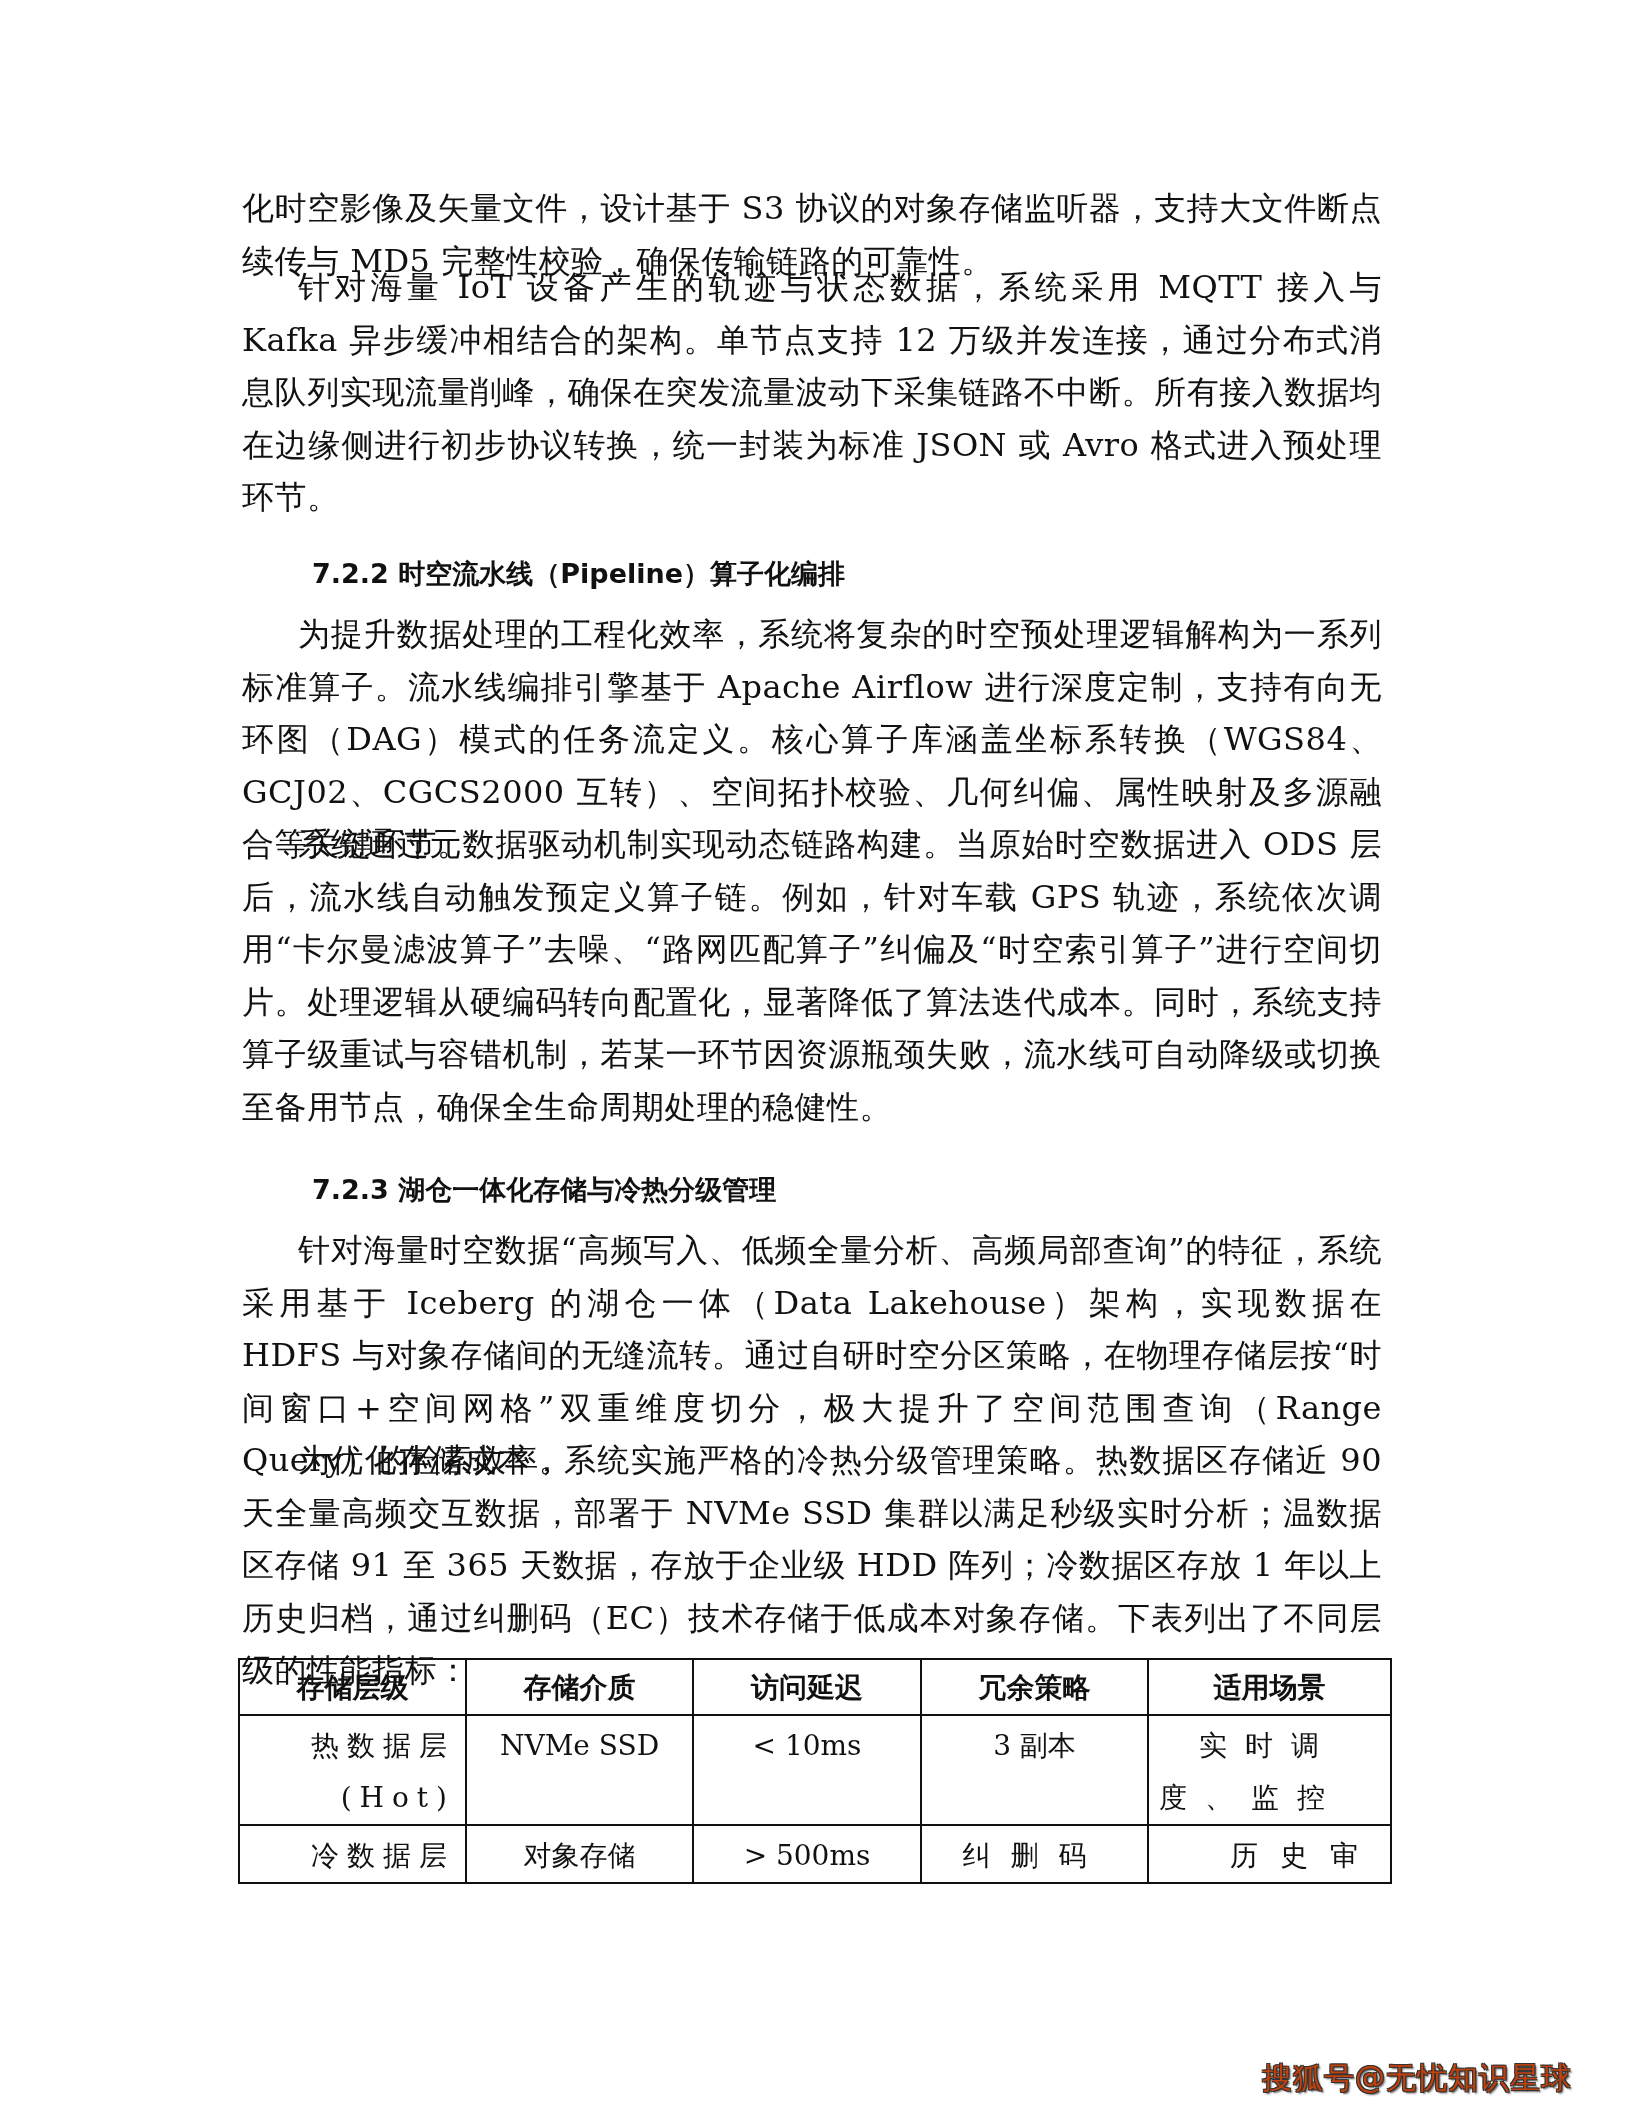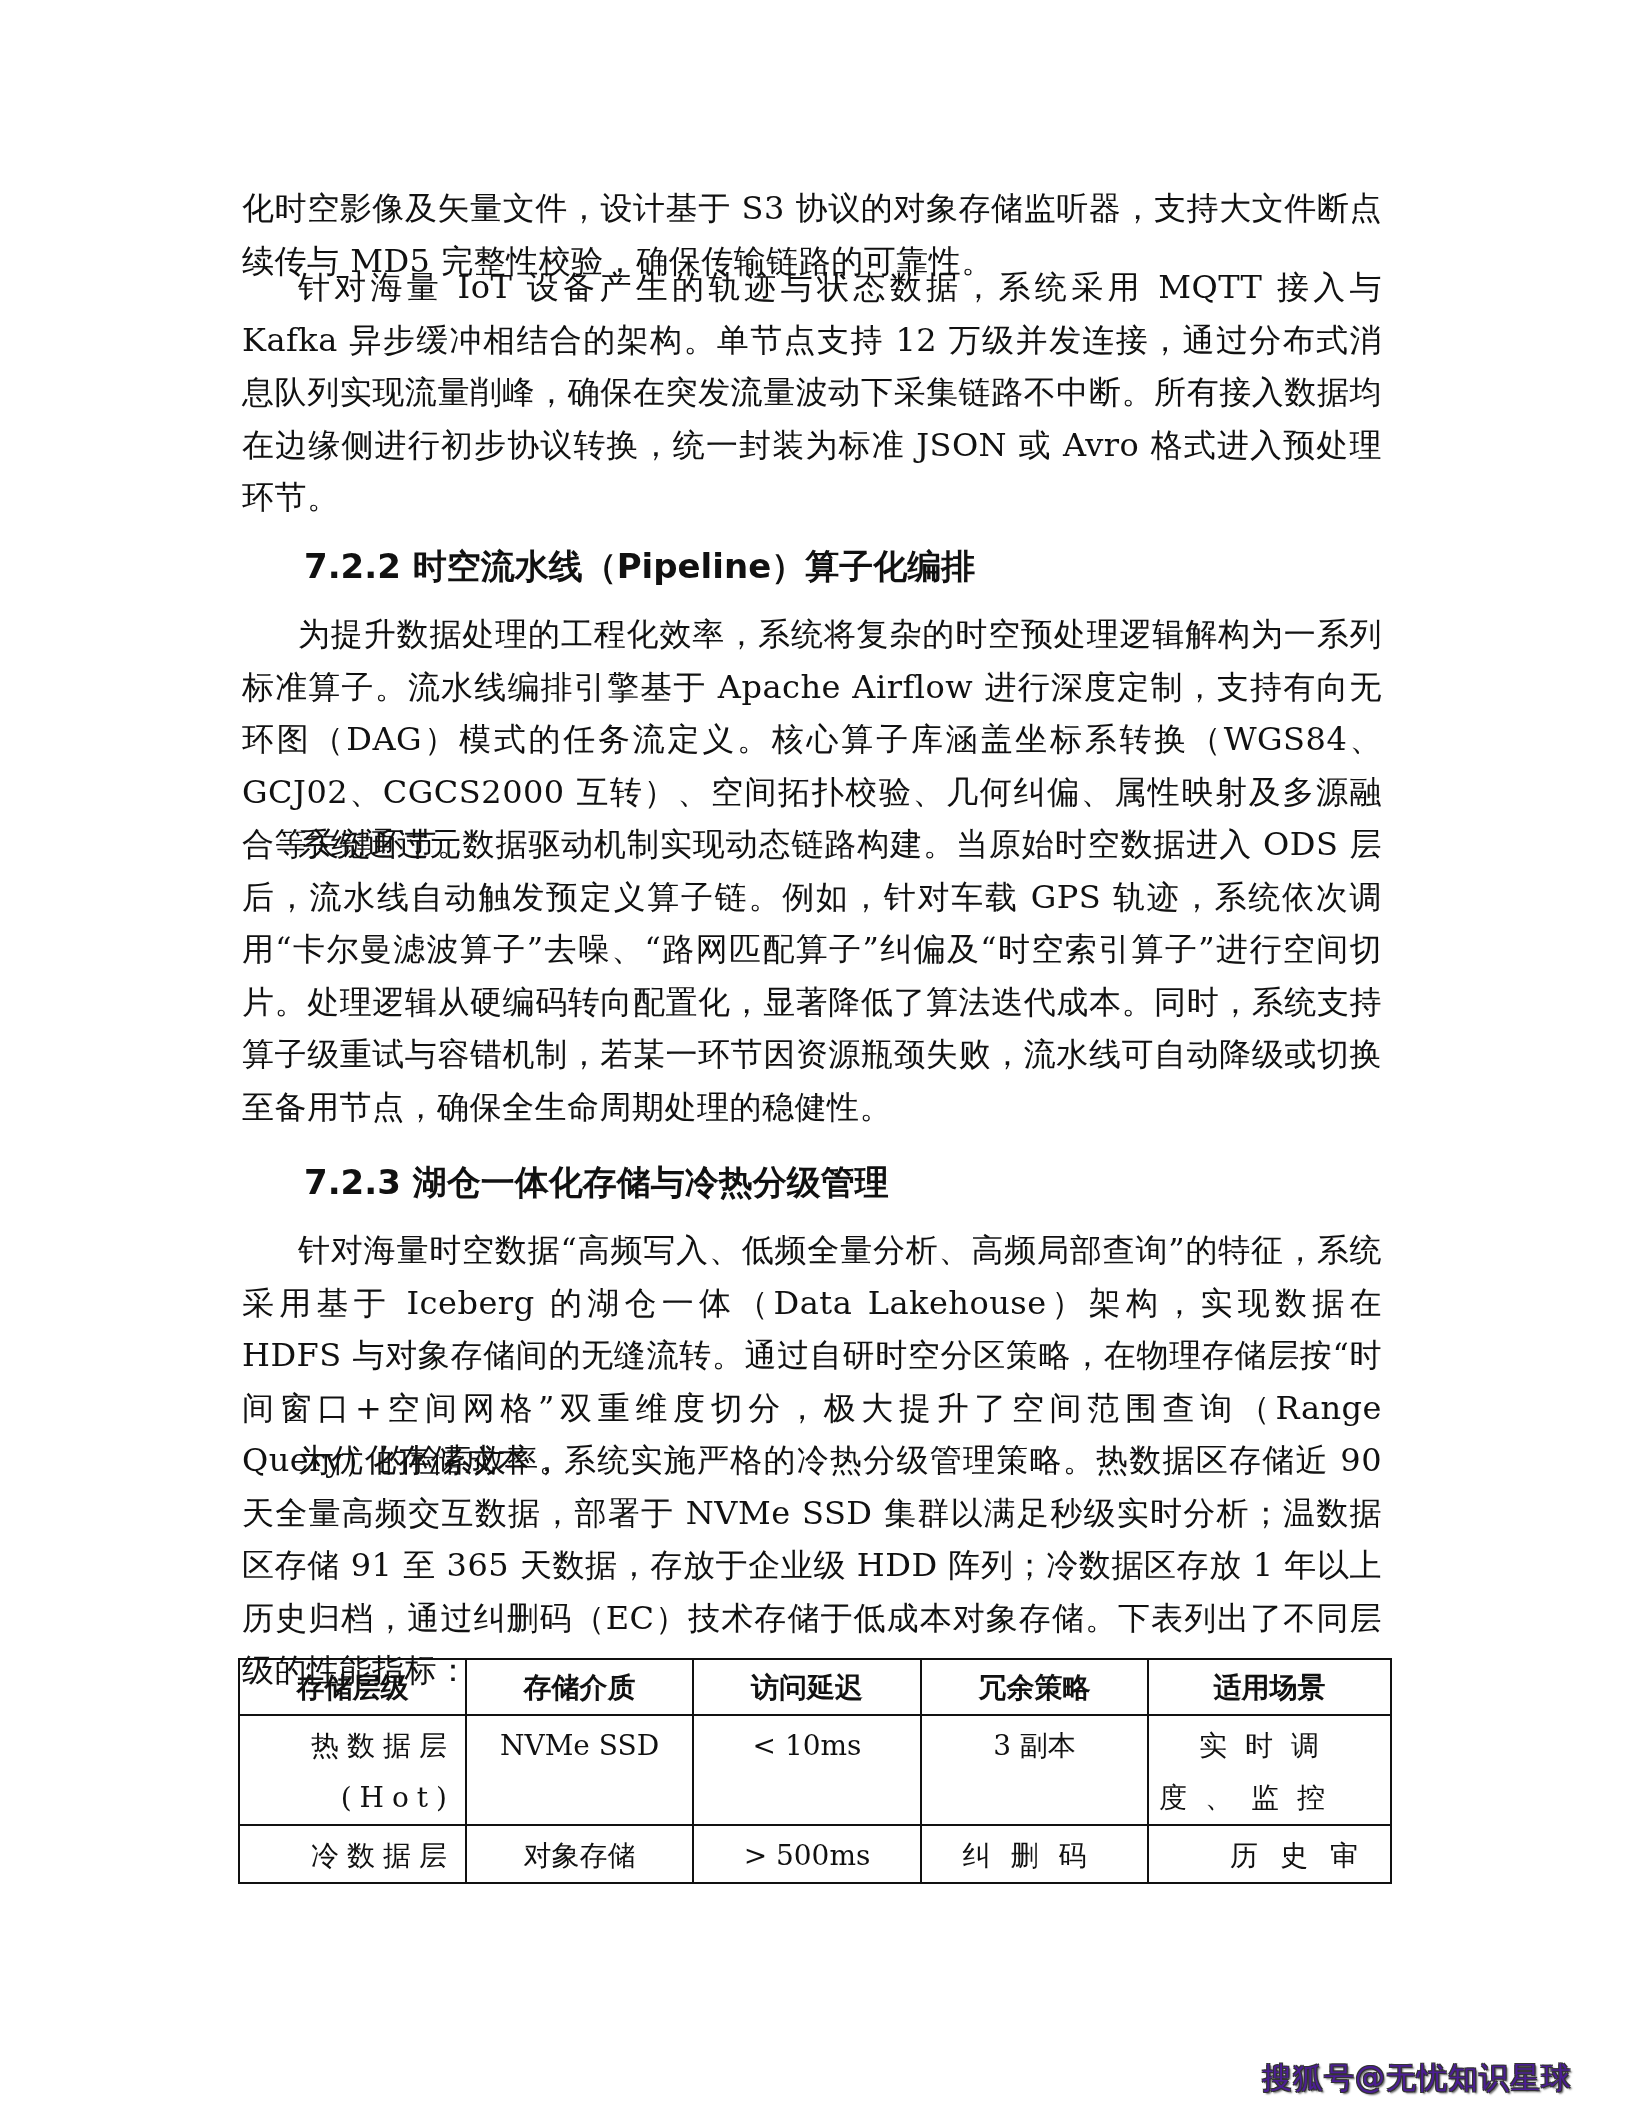--- a/index.html
+++ b/index.html
@@ -13,22 +13,22 @@
     position: absolute; left: 238px; width: 1140px;
     font-size: 32px; line-height: 52.5px;
     text-align: justify; text-justify: inter-character;
     letter-spacing: 0.5px;
     margin: 4px;
   }
   .para.indent { text-indent: 56px; }
   .heading {
     position: absolute; left: 300px;
     font-family: "DejaVu Sans", "Liberation Sans", sans-serif;
-    font-weight: bold; font-size: 34px; line-height: 40px;
-    margin: 4px; letter-spacing: 0px;
+    font-weight: bold; font-size: 27px; line-height: 40px;
+    margin: 12px; letter-spacing: 0px;
   }
   table.tiers {
     position: absolute; left: 226px; top: 1658px;
     width: 1152px; border-collapse: collapse;
     font-size: 28px; table-layout: fixed; margin-left: 12px;
   }
   table.tiers td, table.tiers th {
     border: 2px solid #111;
     padding: 4px 10px 0 10px;
     vertical-align: top;
@@ -42,21 +42,21 @@
   table.tiers td { text-align: center; }
   .tiers col.c1 { width: 227px; }
   .tiers col.c2 { width: 227px; }
   .tiers col.c3 { width: 228px; }
   .tiers col.c4 { width: 227px; }
   .tiers col.c5 { width: 243px; }
   .leftcell { text-align: left !important; }
   .watermark {
     position: absolute; left: 1262px; top: 2058px;
     font-family: "DejaVu Sans", "Liberation Sans", sans-serif;
-    font-size: 30px; color: #4c1d95; letter-spacing: 1px;
+    font-size: 30px; color: #c2410c; letter-spacing: 1px;
     text-shadow: -1px -1px 0 #333, 1px -1px 0 #333, -1px 1px 0 #333, 1px 1px 0 #333, 2px 2px 2px #555;
   }
 </style>
 </head>
 <body>
 
 <div class="page">
 
   <p class="para" style="top:178px;">化时空影像及矢量文件，设计基于 S3 协议的对象存储监听器，支持大文件断点续传与 MD5 完整性校验，确保传输链路的可靠性。</p>
 

